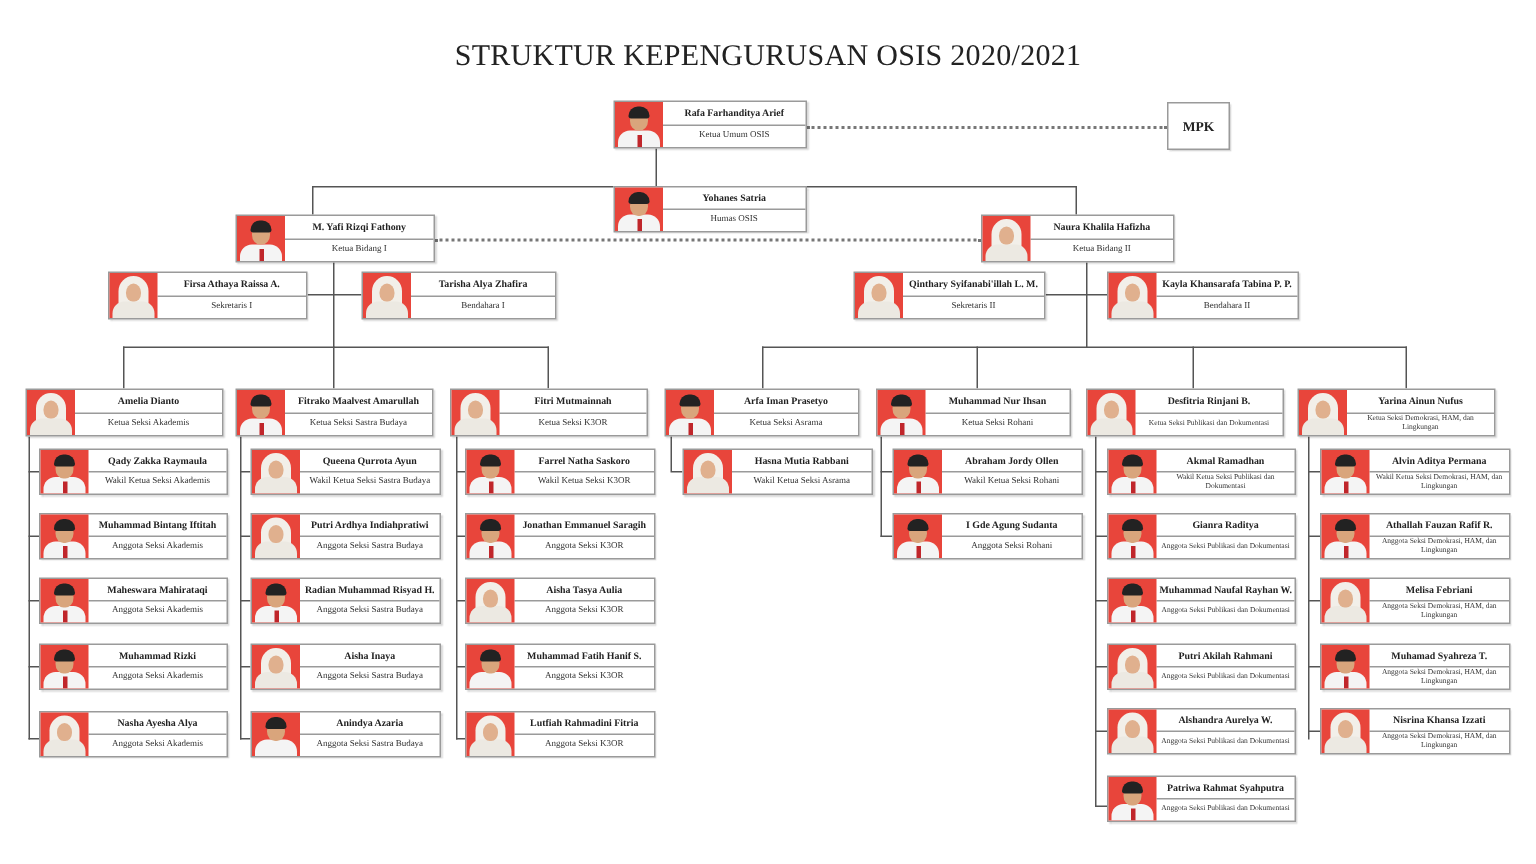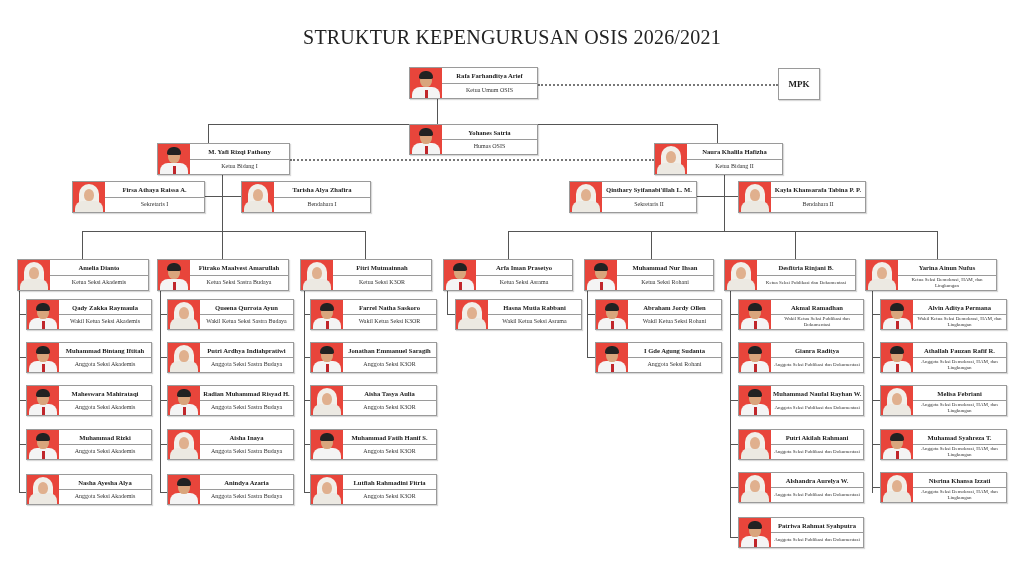--- a/index.html
+++ b/index.html
@@ -19,21 +19,21 @@
   .photo.f .body { background: #ece9e2; }
   .info { flex: 1; display: flex; flex-direction: column; }
   .name { flex: 1; display: flex; align-items: center; justify-content: center; font-weight: bold; font-size: 6.6px; border-bottom: 1px solid #9a9a9a; white-space: nowrap; padding: 0 2px; }
   .role { flex: 1; display: flex; align-items: center; justify-content: center; text-align: center; font-size: 6px; line-height: 1.25; padding: 0 3px; color: #333; }
   .role.small { font-size: 5px; }
   .mpk { position: absolute; left: 778px; top: 68px; width: 42px; height: 32px; border: 1px solid #9a9a9a; display: flex; align-items: center; justify-content: center; font-weight: bold; font-size: 9px; box-shadow: 1px 1px 1px rgba(0,0,0,0.15); }
 </style>
 </head>
 <body>
 
-<div class="title">STRUKTUR KEPENGURUSAN OSIS 2026/2021</div>
+<div class="title">STRUKTUR KEPENGURUSAN OSIS 2020/2021</div>
 
 <div class="line" style="left:437px;top:98px;width:1px;height:27px;"></div>
 <div class="line" style="left:208px;top:124px;width:510px;height:1px;"></div>
 <div class="line" style="left:208px;top:124px;width:1px;height:20px;"></div>
 <div class="line" style="left:717px;top:124px;width:1px;height:20px;"></div>
 
 <div class="dot-h" style="left:538px;top:84px;width:240px;"></div>
 <div class="dot-h" style="left:290px;top:159px;width:364px;"></div>
 
 <div class="line" style="left:222px;top:174px;width:1px;height:58px;"></div>

